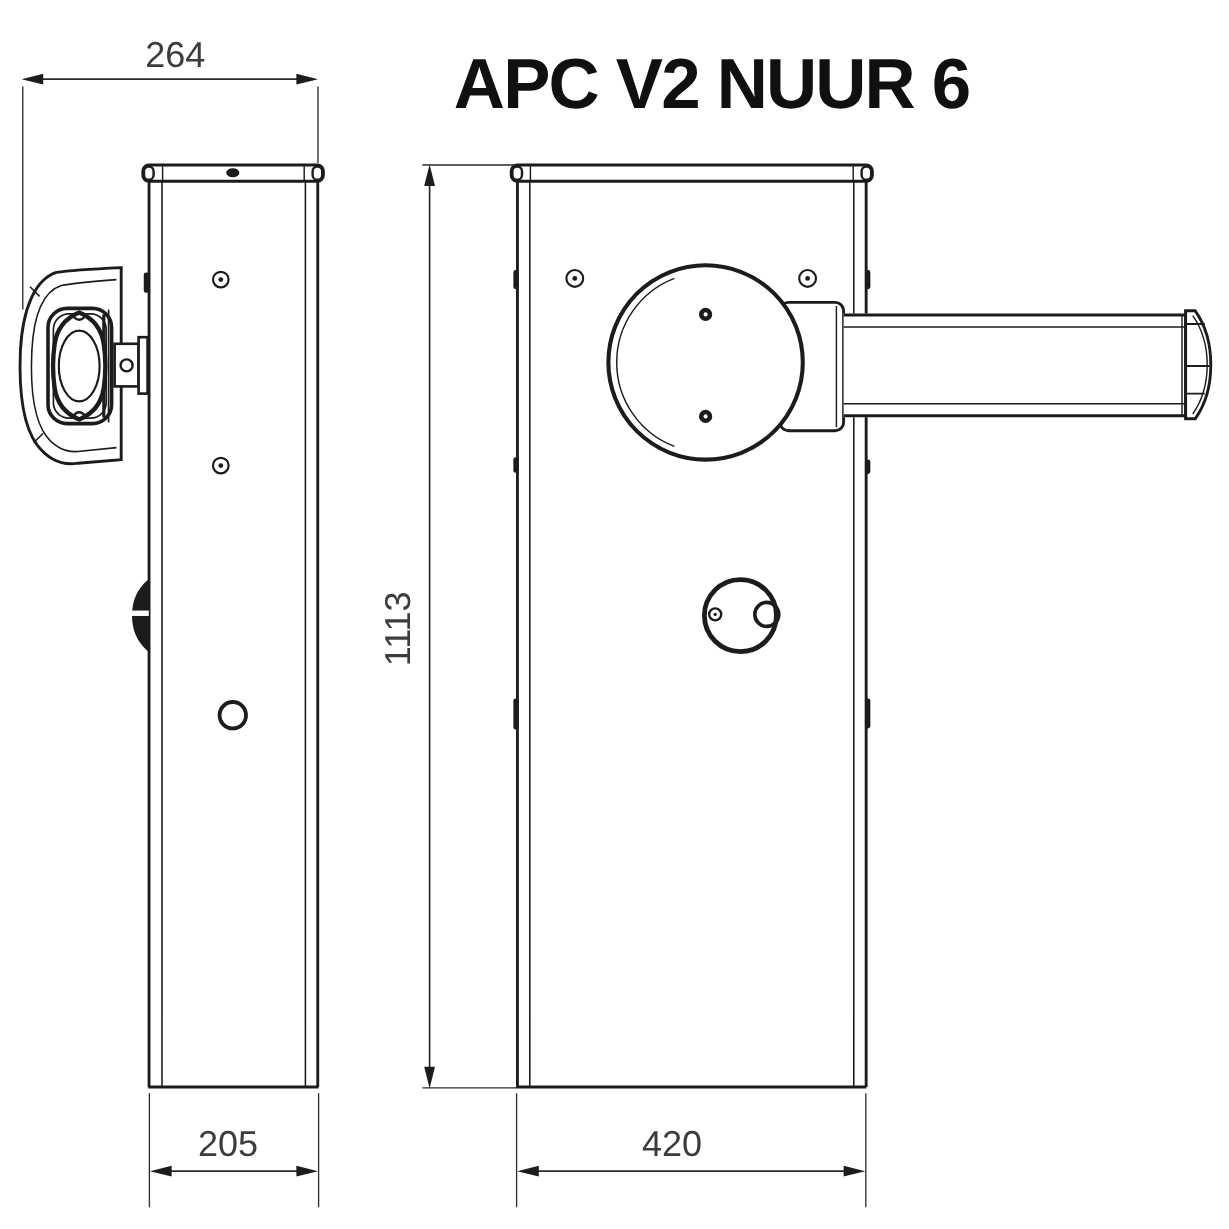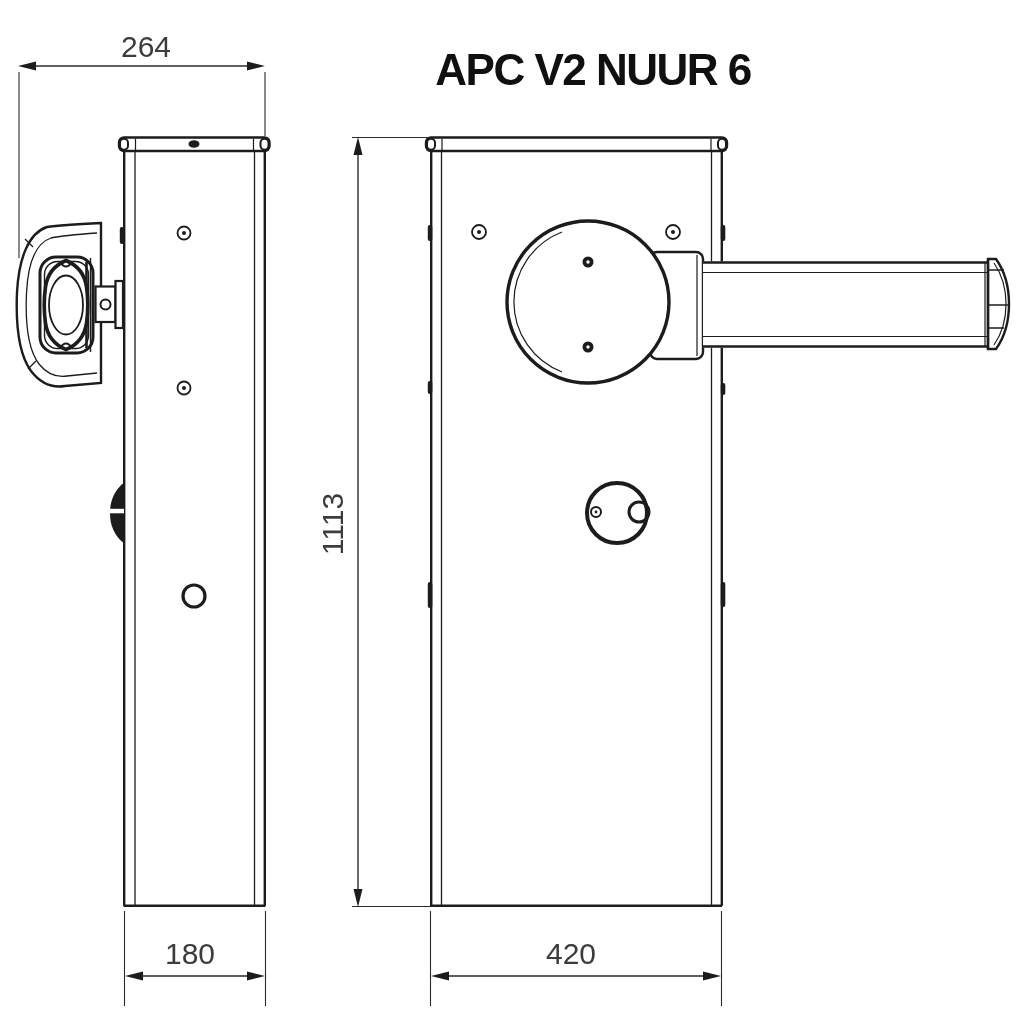--- a/index.html
+++ b/index.html
@@ -4,30 +4,30 @@
 <style>
   html,body{margin:0;padding:0;background:#ffffff;}
   #stage{
     position:relative;width:1024px;height:1024px;background:#ffffff;
     font-family:"Liberation Sans", sans-serif;overflow:hidden;
   }
   #stage svg{position:absolute;left:0;top:0;}
   .title{
     position:absolute;left:333px;top:34px;width:520px;height:72px;
     display:flex;align-items:center;justify-content:center;
-    font-size:44px;font-weight:900;letter-spacing:-1.5px;color:#101010;
+    font-size:59px;font-weight:900;letter-spacing:-1.5px;color:#101010;
     white-space:nowrap;
   }
   .dim-label{
     position:absolute;font-size:30px;color:#3c3c3c;text-align:center;
     width:110px;height:32px;line-height:32px;white-space:nowrap;
   }
   .dim-357{left:91px;top:31px;}
   .dim-205{left:135px;top:938px;}
-  .dim-420{left:516px;top:938px;}
+  .dim-420{left:505px;top:938px;}
   .dim-1113{left:278px;top:508px;transform:rotate(-90deg);}
 </style>
 </head>
 <body>
 
 <div id="stage">
 
   <svg width="1024" height="1024" viewBox="0 0 1024 1024">
 
     <g fill="none" stroke="#1c1c1c">
@@ -155,16 +155,16 @@
       <path d="M721,976 L703,971.5 L703,980.5 Z" stroke="none"></path>
     </g>
   </svg>
 
   <div class="title">APC V2 NUUR 6</div>
 
   <div class="dim-label dim-357">264</div>
 
   <div class="dim-label dim-1113">1113</div>
 
-  <div class="dim-label dim-205">180</div>
+  <div class="dim-label dim-205">205</div>
 
   <div class="dim-label dim-420">420</div>
 </div>
 
 </body></html>

